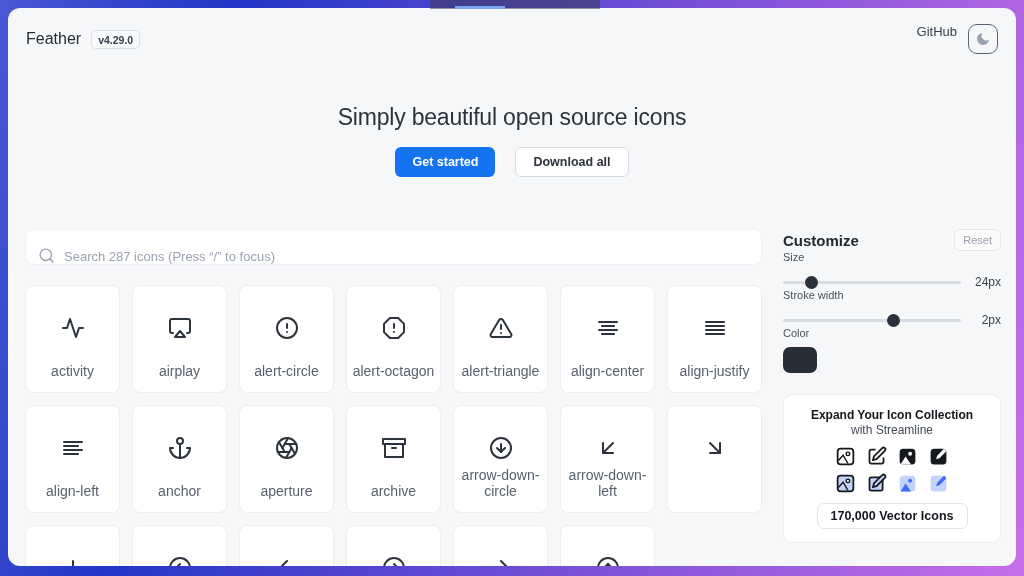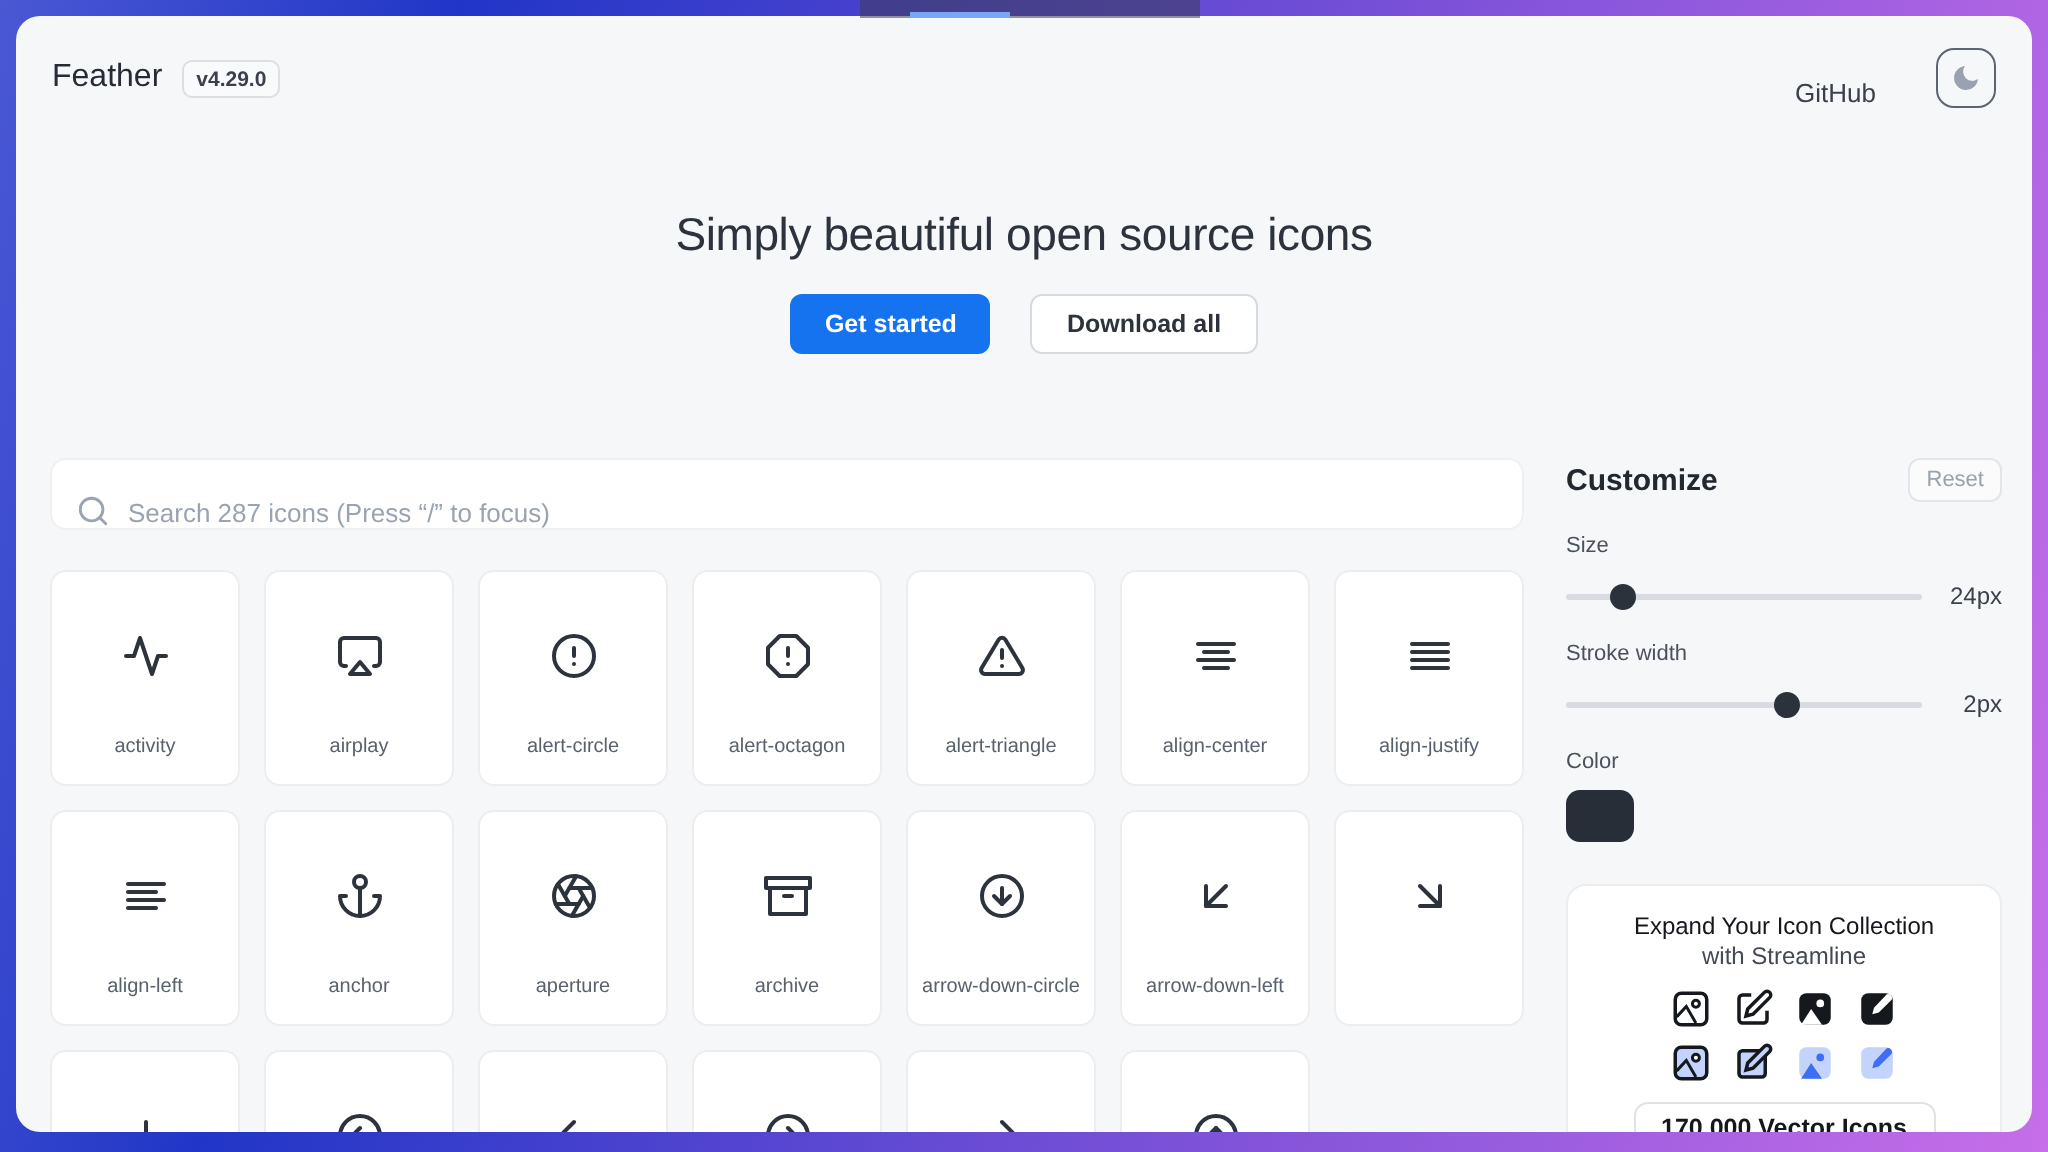--- a/index.html
+++ b/index.html
@@ -19,21 +19,21 @@
     position: absolute; left: 8px; top: 8px; width: 1008px; height: 558px;
     background: #f6f7f9; border-radius: 12px; overflow: hidden;
   }
 
   
   .header { display: flex; justify-content: space-between; align-items: center; padding: 16px 18px 0 18px; }
   .brand-wrap { display: flex; align-items: center; gap: 10px; }
   .brand { font-size: 16px; color: #262c35; }
   .version-badge { font-size: 10.5px; font-weight: bold; color: #3a414c; background: #f9fafb;
     border: 1px solid #dbdfe4; border-radius: 5px; padding: 3px 6px 2px; }
-  .header-right { display: flex; align-items: flex-end; gap: 30px; }
+  .header-right { display: flex; align-items: flex-start; gap: 11px; }
   .github-link { font-size: 13px; color: #3a414c; cursor: pointer; }
   .theme-btn { width: 30px; height: 30px; border: 1.5px solid #5c6472; border-radius: 9px;
     background: transparent; display: flex; align-items: center; justify-content: center; cursor: pointer; }
 
   
   .hero { text-align: center; }
   .hero h1 { margin-top: 50px; font-size: 23px; font-weight: 500; color: #2d333d; letter-spacing: -0.2px; }
   .hero-buttons { margin-top: 16px; display: flex; justify-content: center; gap: 20px; }
   .btn { height: 30px; padding: 0 17px; border-radius: 6px; font-size: 12.5px; font-weight: bold;
     display: inline-flex; align-items: center; cursor: pointer; border: none; font-family: inherit; }
@@ -49,42 +49,42 @@
   .search-bar input { flex: 1; border: none; outline: none; background: transparent;
     font-size: 13px; color: #3a414c; font-family: inherit; }
   .search-bar input::placeholder { color: #9aa3b0; }
 
   .icon-grid { margin-top: 20px; display: grid; grid-template-columns: repeat(7, 1fr); gap: 12px; }
   .icon-card { height: 108px; background: #fff; border: 1px solid #ededf0; border-radius: 8px;
     position: relative; display: flex; justify-content: center; cursor: pointer; }
   .icon-card svg.fi { width: 24px; height: 24px; margin-top: 30px; stroke: #2d333d; fill: none;
     stroke-width: 2; stroke-linecap: round; stroke-linejoin: round; }
   .icon-label { position: absolute; bottom: 13px; width: 100%; text-align: center;
-    font-size: 10px; color: #59616d; }
+    font-size: 14px; color: #59616d; }
 
   
   .right-col { width: 218px; flex: none; }
   .customize-header { display: flex; justify-content: space-between; align-items: center; }
   .customize-title { font-size: 15px; font-weight: bold; color: #22282f; }
   .reset-btn { font-size: 11px; color: #99a1ac; background: #fbfbfc; border: 1px solid #e2e5ea;
     border-radius: 6px; padding: 4px 8px; cursor: pointer; font-family: inherit; }
-  .ctl-label { margin-top: 16px; font-size: 11px; color: #4a515c; }
+  .ctl-label { font-size: 11px; color: #4a515c; }
   .slider-row { display: flex; align-items: center; margin-top: 12px; gap: 0; }
   .slider-track { flex: 1; height: 3px; background: #d8dce2; border-radius: 2px; position: relative; cursor: pointer; }
   .slider-handle { position: absolute; top: -5px; width: 13px; height: 13px; border-radius: 50%;
     background: #2b323c; cursor: grab; }
   .slider-value { width: 40px; text-align: right; font-size: 12px; color: #3a414c; }
   .color-row { display: flex; align-items: center; margin-top: 8px; gap: 10px; }
   .color-input { flex: 1; height: 26px; background: #fff; border: 1px solid #e2e5ea; border-radius: 6px;
     font-size: 12px; color: #3f4650; padding: 0 10px; outline: none; font-family: inherit; }
   .color-swatch { width: 34px; height: 26px; border-radius: 7px; cursor: pointer; }
 
   .ad-card { margin-top: 21px; height: 149px; background: #fff; border: 1px solid #ecedf0;
     border-radius: 10px; position: relative; text-align: center; padding-top: 13px; cursor: pointer; }
-  .ad-title { font-size: 12px; font-weight: normal; color: #14171c; }
+  .ad-title { font-size: 12px; font-weight: bold; color: #14171c; }
   .ad-subtitle { font-size: 12px; color: #434a55; margin-top: 1px; }
   .ad-icons { margin-top: 9px; display: flex; flex-direction: column; gap: 6px; align-items: center; }
   .ad-icons-row { display: flex; gap: 10px; justify-content: center; }
   .ad-icons-row svg { width: 21px; height: 21px; }
   .ad-btn { display: inline-block; margin-top: 9px; padding: 5px 13px; border: 1px solid #dfe2e7;
     border-radius: 7px; font-size: 12.5px; font-weight: bold; color: #14171c; background: #fff; cursor: pointer; }
 </style>
 </head>
 <body>
 

